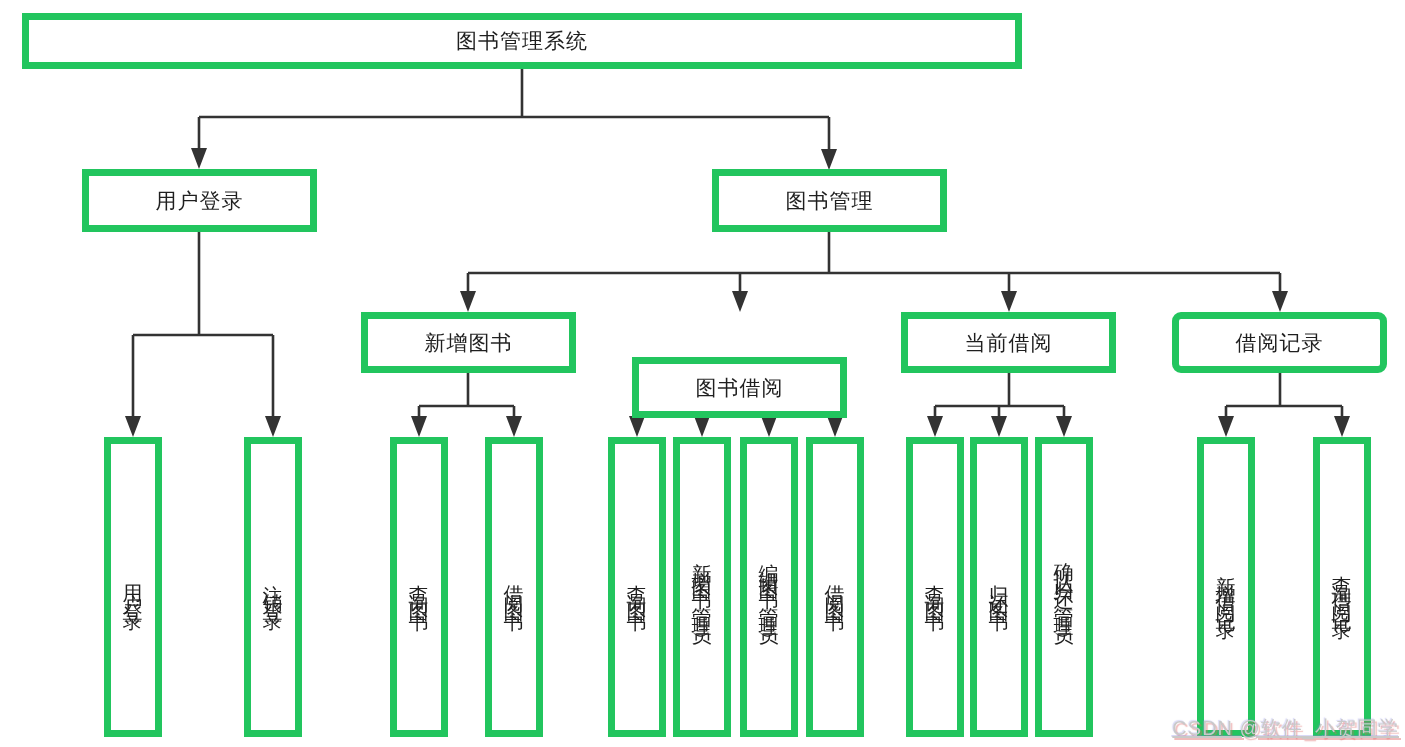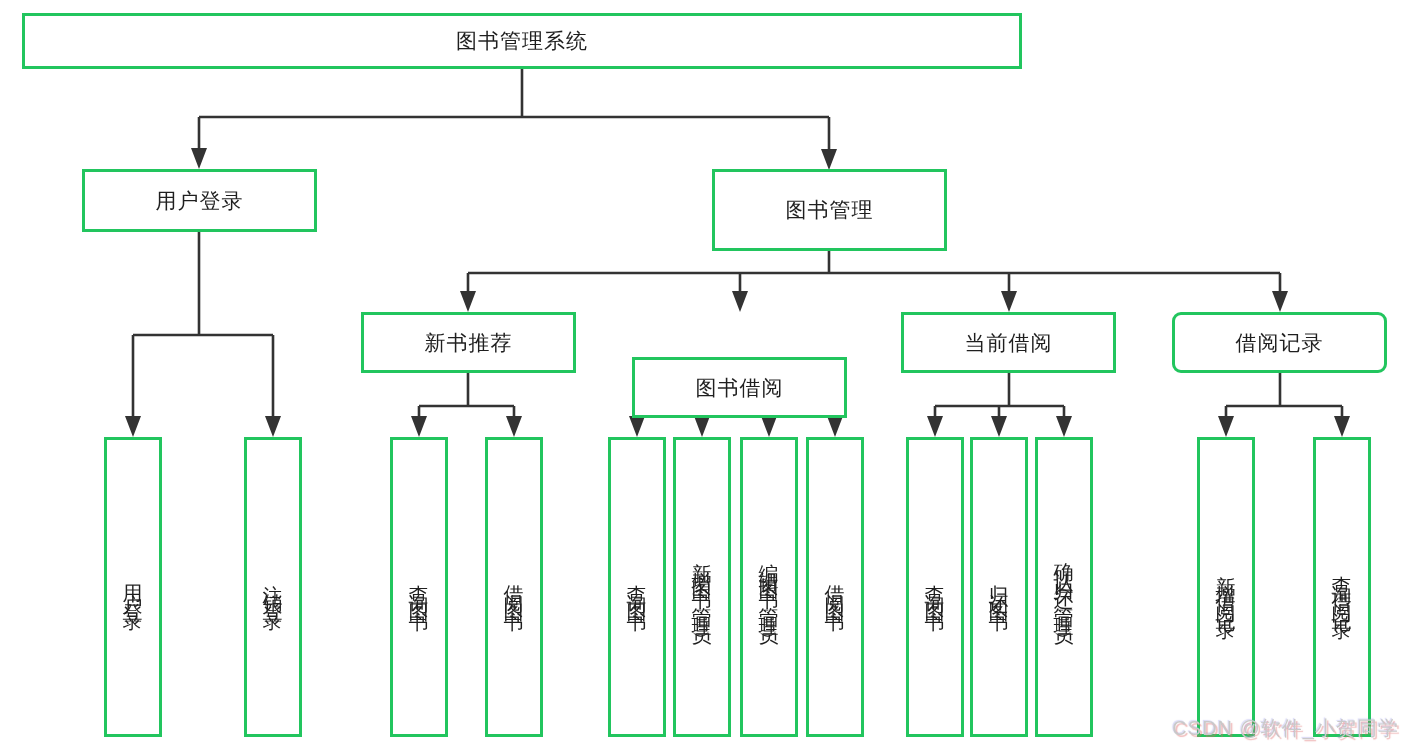--- a/index.html
+++ b/index.html
@@ -12,34 +12,34 @@
     overflow: hidden;
   }
   .connector-svg {
     position: absolute;
     left: 0; top: 0;
     width: 1405px; height: 747px;
   }
   .box {
     position: absolute;
     box-sizing: border-box;
-    border: 3px solid #22c55e;
+    border: 7px solid #22c55e;
     background: #ffffff;
     color: #1f1f1f;
     display: flex;
     align-items: center;
     justify-content: center;
     font-size: 21px;
     letter-spacing: 1px;
     text-align: center;
     line-height: 1.2;
   }
   .box.root  { left: 22px;  top: 13px;  width: 1000px; height: 56px; }
   .box.l2a   { left: 82px;  top: 169px; width: 235px;  height: 63px; }
-  .box.l2b   { left: 712px; top: 169px; width: 235px;  height: 82px; }
+  .box.l2b   { left: 712px; top: 169px; width: 235px;  height: 63px; }
   .box.l3    { top: 312px; width: 215px; height: 61px; }
   .box.l3a   { left: 361px;  }
   .box.l3b   { left: 632px; margin-top: 45px;  }
   .box.l3c   { left: 901px;  }
   .box.l3d   { left: 1172px; border-radius: 9px; }
   .box.leaf {
     top: 437px;
     width: 58px;
     height: 300px;
     writing-mode: vertical-rl;
@@ -64,20 +64,21 @@
   .watermark {
     position: absolute;
     right: 6px;
     bottom: 5px;
     font-size: 20px;
     color: #c9c9c9;
     letter-spacing: 1px;
     text-shadow: 2px 2px 1px rgba(222,104,104,0.45), -1px -1px 1px rgba(130,130,230,0.30);
     white-space: nowrap;
     z-index: 5;
+    text-decoration: underline;
   }
 </style>
 </head>
 <body>
 
 <div class="canvas">
 
   <svg class="connector-svg" viewBox="0 0 1405 747" xmlns="http://www.w3.org/2000/svg">
     <path d="M522 68 V117 M199 117 H829 M199 117 V150 M829 117 V151
              M199 231 V335 M133 335 H273 M133 335 V420 M273 335 V420
@@ -96,21 +97,21 @@
              M927 416 L943 416 L935 437 Z  M991 416 L1007 416 L999 437 Z
              M1056 416 L1072 416 L1064 437 Z
              M1218 416 L1234 416 L1226 437 Z  M1334 416 L1350 416 L1342 437 Z" fill="#333333" stroke="none"></path>
   </svg>
 
   <div class="box root">图书管理系统</div>
 
   <div class="box l2a">用户登录</div>
   <div class="box l2b">图书管理</div>
 
-  <div class="box l3 l3a">新书推荐</div>
+  <div class="box l3 l3a">新增图书</div>
   <div class="box l3 l3b">图书借阅</div>
   <div class="box l3 l3c">当前借阅</div>
   <div class="box l3 l3d">借阅记录</div>
 
   <div class="box leaf p1">用户登录</div>
   <div class="box leaf p2">注销登录</div>
 
   <div class="box leaf p3">查询图书</div>
   <div class="box leaf p4">借阅图书</div>
 

